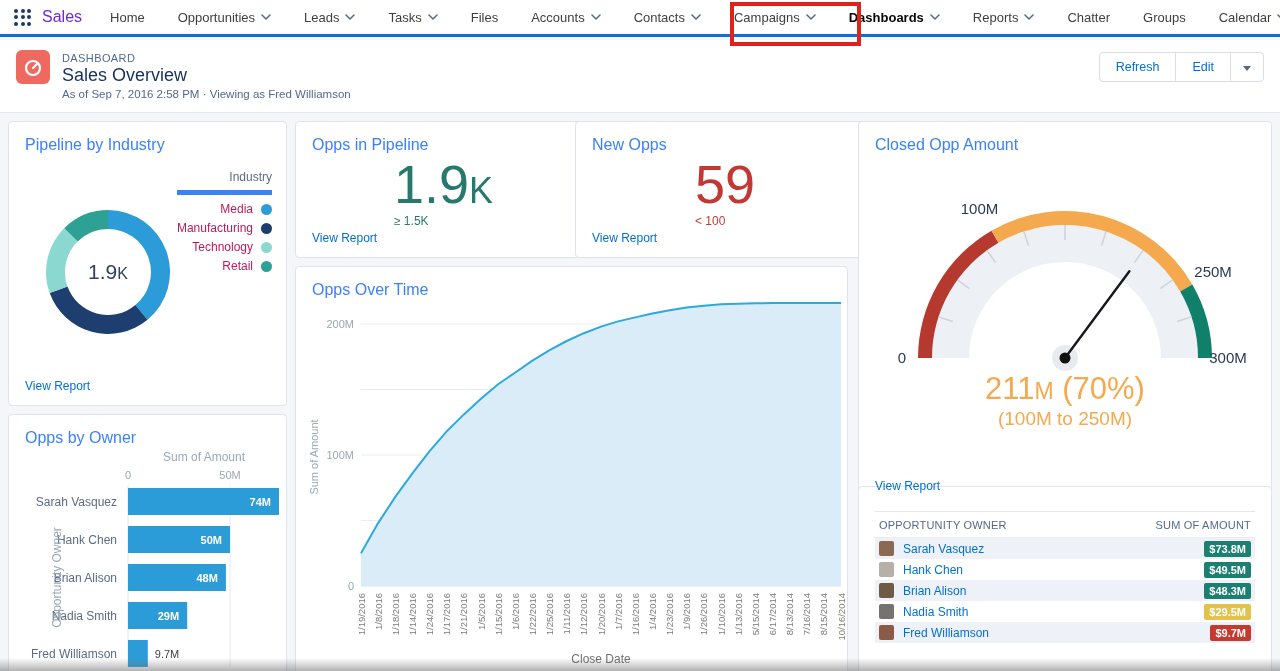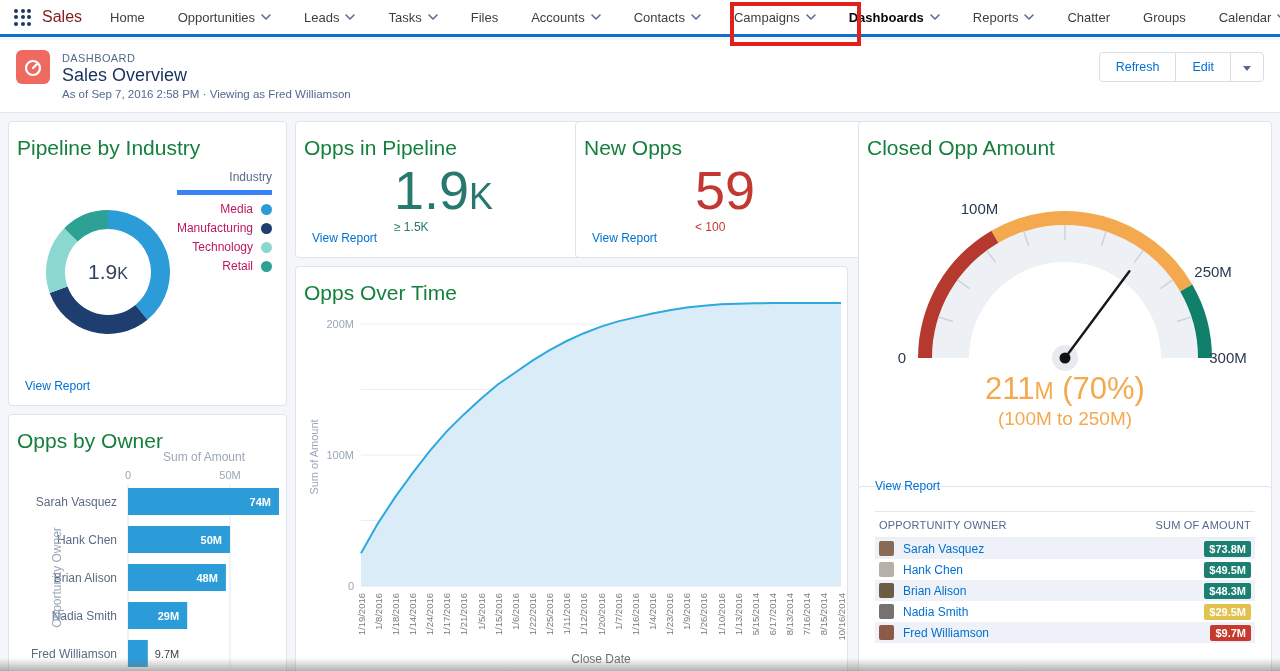--- a/index.html
+++ b/index.html
@@ -3,21 +3,21 @@
 <meta charset="utf-8">
 <style>
   html,body{margin:0;padding:0;background:#e9ebee;font-family:"Liberation Sans",sans-serif;}
   #screen{position:relative;width:1280px;height:671px;background:#f4f6f9;overflow:hidden;}
 
   
   #topnav{position:absolute;left:0;top:0;width:100%;height:37px;background:#fff;
     border-bottom:3px solid #0f6fd1;display:flex;align-items:center;padding-left:14px;box-sizing:border-box;}
   .waffle{display:grid;grid-template-columns:repeat(3,4px);grid-gap:2.5px;cursor:pointer;}
   .waffle i{width:4px;height:4px;border-radius:50%;background:#1b3a61;}
-  .appname{font-size:16px;color:#7f1d1d;margin:0 14px 0 11px;}
+  .appname{font-size:16px;color:#6d28d9;margin:0 14px 0 11px;}
   .nav-divider{width:1px;height:24px;background:#dde1e8;margin-right:4px;}
   #nav-items{display:flex;align-items:flex-start;height:100%;gap:13px;}
   .nav-item{display:flex;align-items:center;gap:6px;padding:0 10px;font-size:13px;color:#3e3e3c;
     height:100%;cursor:pointer;white-space:nowrap;}
   .nav-item.hl{font-weight:bold;color:#080707;}
 
   
   #pagehead{position:absolute;left:0;top:40px;width:100%;height:73px;background:#fff;
     border-bottom:1px solid #e4e8ee;box-sizing:border-box;display:flex;align-items:center;padding:0 16px;}
   .dash-icon{width:34px;height:34px;border-radius:6px;background:#ee6a60;flex:0 0 auto;
@@ -28,21 +28,21 @@
   .meta{font-size:11.5px;color:#54698d;}
   .btn-group{display:flex;align-self:flex-start;margin-top:12px;}
   .btn{border:1px solid #d8dde6;background:#fff;color:#0070d2;font-size:12.5px;height:30px;
     padding:0 16px;cursor:pointer;margin-left:-1px;font-family:inherit;}
   .btn:first-child{border-radius:4px 0 0 4px;margin-left:0;}
   .btn.caret{border-radius:0 4px 4px 0;padding:0 12px;}
   .tri{display:inline-block;width:0;height:0;border-left:4.5px solid transparent;border-right:4.5px solid transparent;border-top:5px solid #54698d;}
 
   
   .card{position:absolute;background:#fff;border:1px solid #dfe3ec;border-radius:4px;overflow:hidden;box-sizing:border-box;}
-  .card h3{margin:14px 8px 0;font-size:21px;font-weight:400;color:#15803d;position:relative;z-index:2;}
+  .card h3{margin:14px 16px 0;font-size:16px;font-weight:400;color:#3b82f6;position:relative;z-index:2;}
   .view-report{position:absolute;left:16px;bottom:12px;font-size:12px;color:#0070d2;cursor:pointer;z-index:3;text-decoration:none;}
   .chart-svg{position:absolute;left:0;top:0;}
 
   
   .legend{position:absolute;right:14px;top:48px;text-align:right;z-index:2;}
   .legend-title{font-size:12px;color:#5b6b84;padding-bottom:6px;border-bottom:5px solid #3b82f6;margin-bottom:7px;}
   .legend-item{font-size:12px;color:#be185d;margin-bottom:5px;cursor:pointer;}
   .legend-dot{display:inline-block;width:11px;height:11px;border-radius:50%;margin-left:8px;vertical-align:-1.5px;}
 
   

